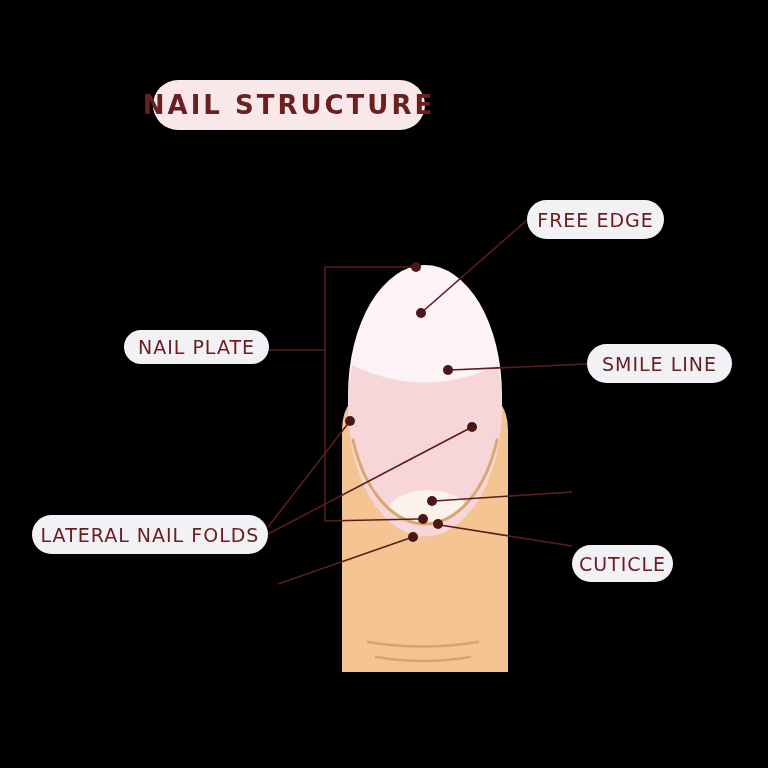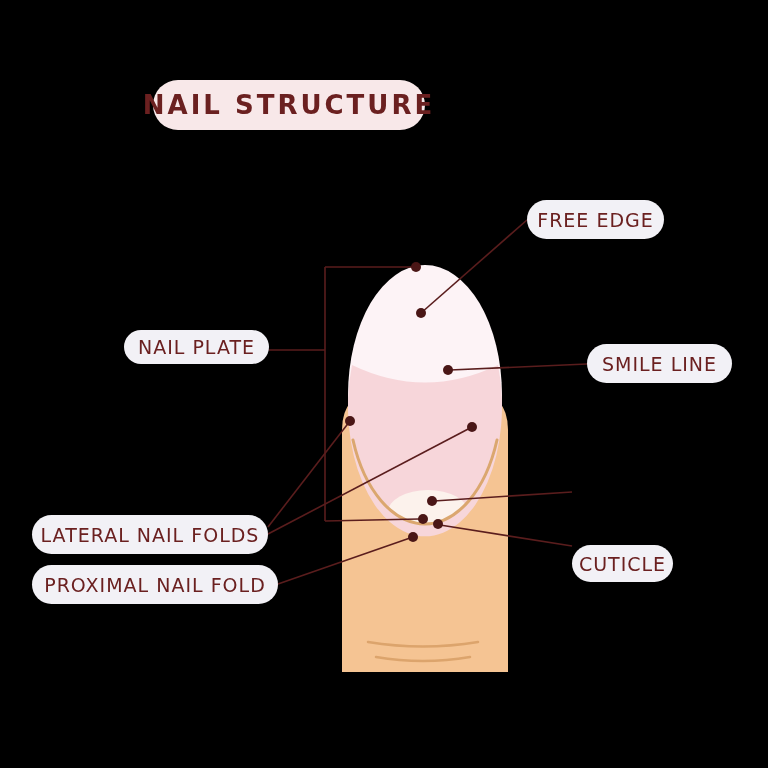--- a/index.html
+++ b/index.html
@@ -115,17 +115,14 @@
 
 
   <div class="pill" style="left:572px;top:527px;width:101px;height:37px;margin-top:18px;">
     <span>CUTICLE</span>
   </div>
 
   <div class="pill" style="left:32px;top:515px;width:236px;height:39px;">
     <span>LATERAL NAIL FOLDS</span>
   </div>
 
-  <div class="pill" style="left:32px;top:565px;width:246px;height:39px;">
-    <span>PROXIMAL NAIL FOLD</span>
-  </div>
 
 </div>
 
 </body></html>

